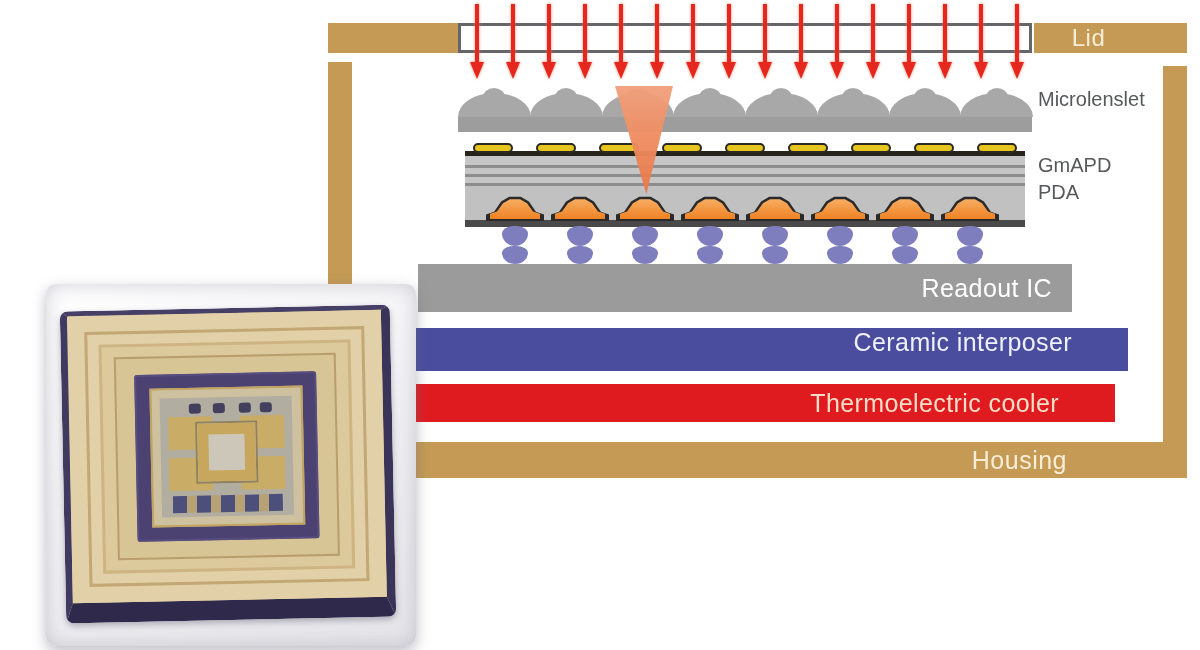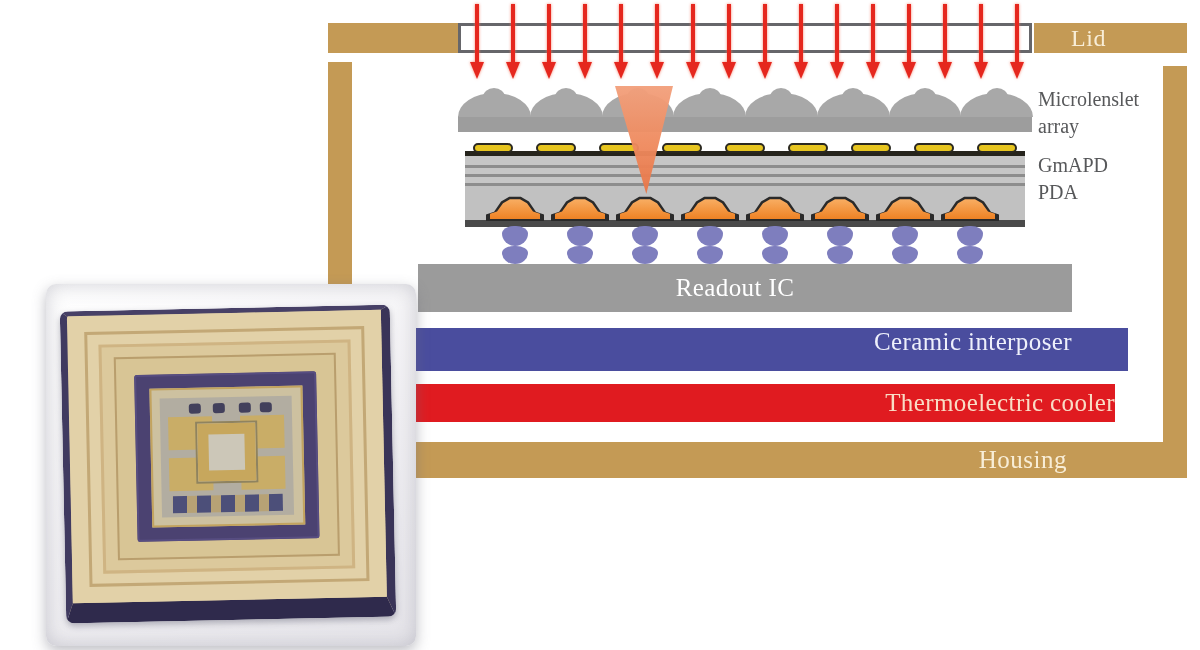--- a/index.html
+++ b/index.html
@@ -1,18 +1,18 @@
 <!DOCTYPE html>
 <html><head>
 <meta charset="utf-8">
 <style>
   html,body{margin:0;padding:0;background:#fff;}
   .screen{
     position:relative;width:1200px;height:650px;overflow:hidden;background:#ffffff;
-    font-family:Liberation Serif, serif;
+    font-family:Liberation Sans, sans-serif;
     --tan:#c49a55; --red:#e5271e; --beamA:#f2a07c; --beamB:#e87647;
     --lens:#a8a8a8; --pad:#e7c51f; --mesaA:#f9b269; --mesaB:#ee8224;
     --bump:#7e7ebe; --ric:#9b9b9b; --blue:#4a4d9e; --tec:#e01b20; --lbl:#57585a;
   }
   .abs{position:absolute;}
   
   .tanbar{background:var(--tan);}
   .lid-left{left:328px;top:23px;width:130px;height:30px;z-index:2;}
   .lid-window{left:458px;top:23px;width:574px;height:30px;background:#ffffff;
     border:3px solid #66666a;box-sizing:border-box;z-index:2;}
@@ -60,26 +60,26 @@
   .bumps{left:0;top:0;width:1200px;height:280px;z-index:4;}
   .bump{position:absolute;width:26px;background:var(--bump);
     border-radius:46% 46% 50% 50% / 38% 38% 62% 62%;}
   
   .beam{left:615px;top:86px;width:58px;height:108px;z-index:7;
     background:linear-gradient(var(--beamA) 0%,#ef8a5e 55%,var(--beamB) 100%);
     clip-path:polygon(0 0,100% 0,54% 100%);opacity:.96;}
   
   .bartext{color:#ffffff;font-size:25px;letter-spacing:.4px;}
   .readout{left:418px;top:264px;width:654px;height:48px;background:var(--ric);z-index:3;
-    display:flex;align-items:center;justify-content:center;padding-right:20px;box-sizing:border-box;}
+    display:flex;align-items:center;justify-content:flex-end;padding-right:20px;box-sizing:border-box;}
   .interposer{left:395px;top:328px;width:733px;height:43px;background:var(--blue);z-index:3;
     display:flex;justify-content:flex-end;padding-right:56px;box-sizing:border-box;}
   .interposer .bartext{color:#eef0fb;}
   .tec{left:402px;top:384px;width:713px;height:38px;background:var(--tec);z-index:3;
-    display:flex;align-items:center;justify-content:flex-end;box-sizing:border-box;}
+    display:flex;align-items:center;justify-content:flex-end;padding-right:56px;box-sizing:border-box;}
   .tec .bartext{color:#f9ddc6;}
   
   .side-label{color:var(--lbl);font-size:20px;line-height:27px;z-index:20;
     text-shadow:0 0 4px rgba(255,255,255,.9);}
   .side-label.ml{left:1038px;top:86px;}
   .side-label.gm{left:1038px;top:152px;}
   
   .photo{left:46px;top:284px;width:370px;height:362px;z-index:30;border-radius:10px;
     background:linear-gradient(155deg,#ffffff 0%,#f1f0f3 55%,#e6e5ea 100%);
     box-shadow:0 5px 14px rgba(110,110,125,.45), inset 0 0 20px rgba(150,150,165,.45);}
@@ -227,21 +227,20 @@
   </div>
   <div class="abs interposer">
     <span class="bartext">Ceramic interposer</span>
   </div>
   <div class="abs tec">
     <span class="bartext">Thermoelectric cooler</span>
   </div>
 
   <div class="abs side-label ml">
     <div>Microlenslet</div>
-    <div>array</div>
   </div>
   <div class="abs side-label gm">
     <div>GmAPD</div>
     <div>PDA</div>
   </div>
 
   <div class="abs photo">
     <div class="pkg">
       <div class="step1"></div>
       <div class="step2"></div>

